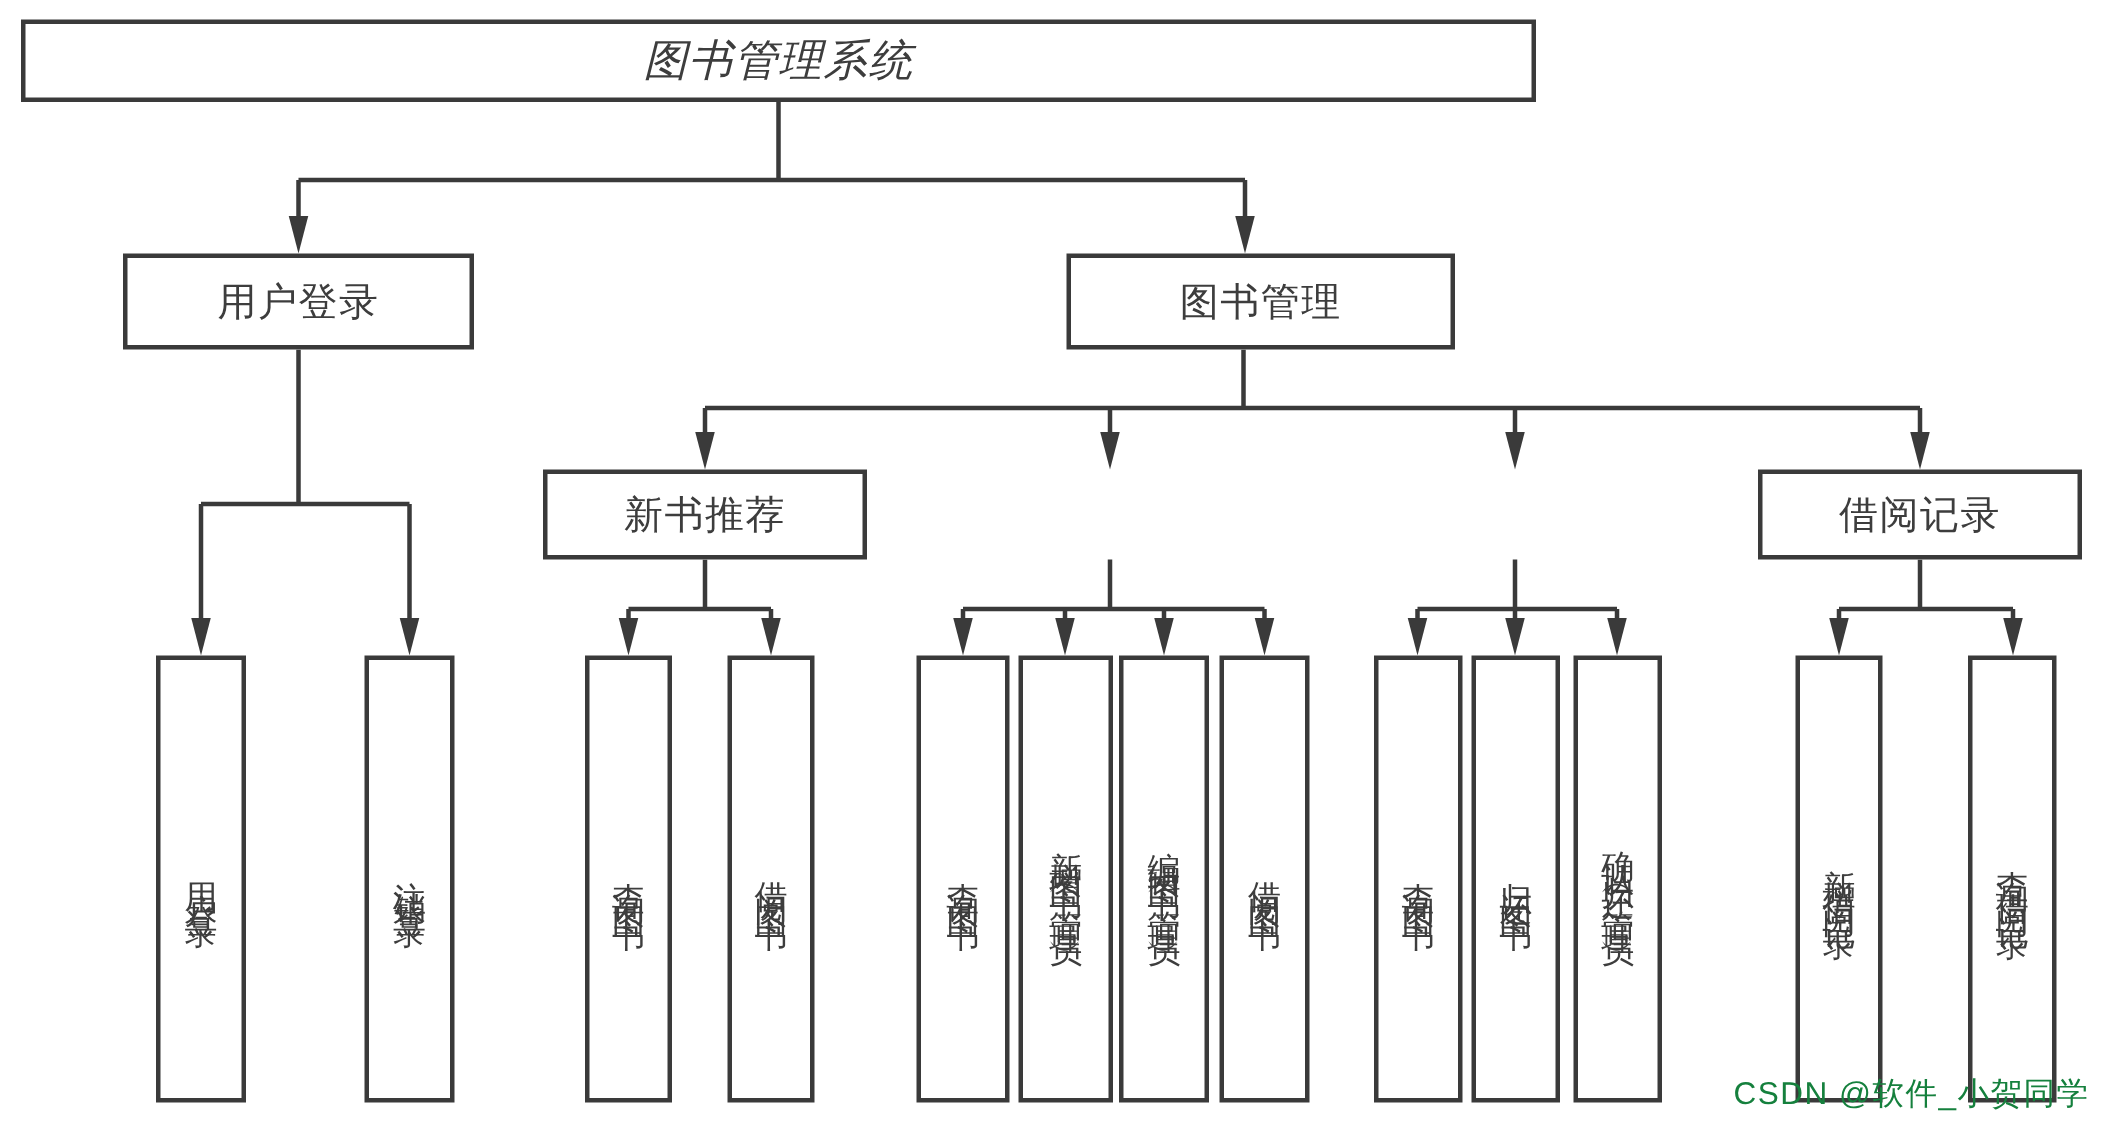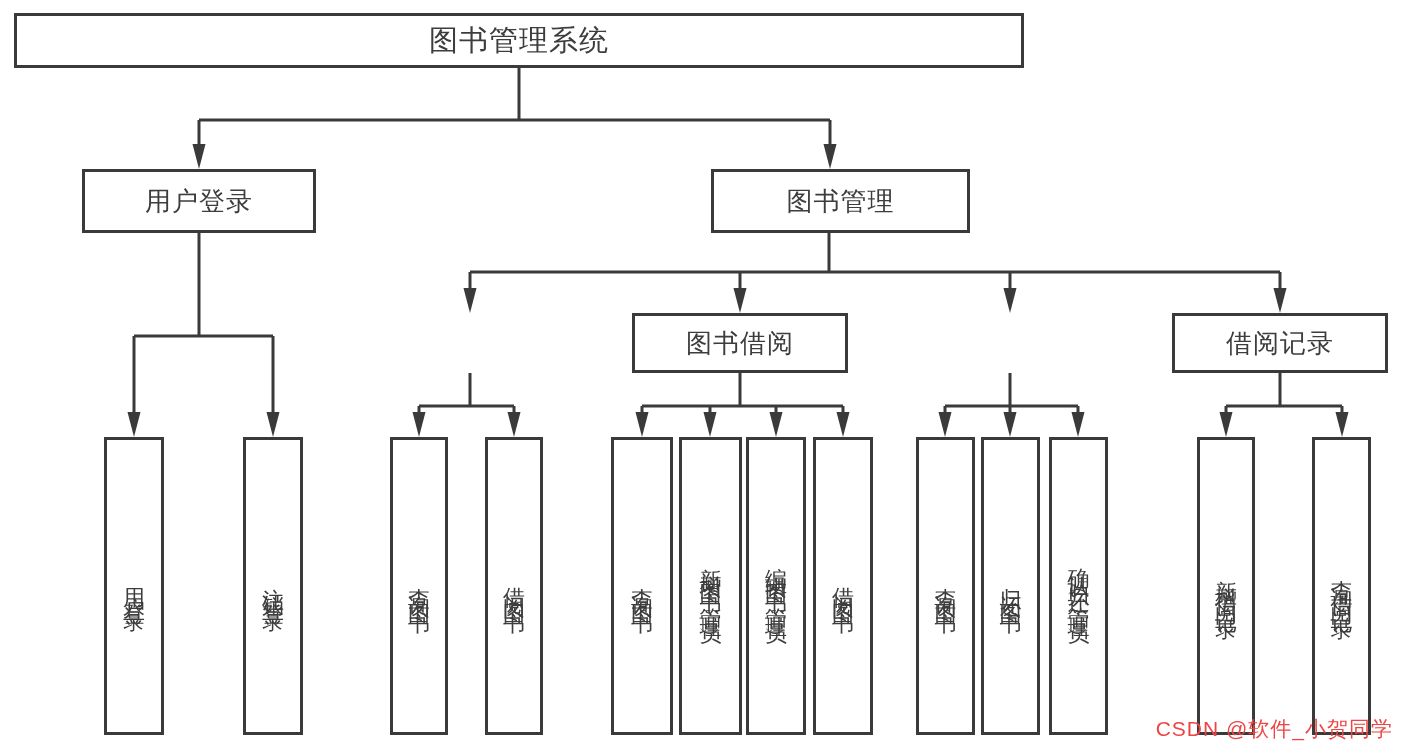--- a/index.html
+++ b/index.html
@@ -22,36 +22,36 @@
     box-sizing: border-box;
     background: #ffffff;
     border: 3px solid #3a3a3a;
     display: flex;
     align-items: center;
     justify-content: center;
     text-align: center;
     letter-spacing: 1px;
     white-space: nowrap;
   }
-  .root  { font-size: 29px; }
+  .root  { font-size: 29px; font-style: italic; }
   .lvl2  { font-size: 26px; }
   .lvl3  { font-size: 26px; }
   .leaf  { font-size: 22px; }
   .leaf .vtext {
     writing-mode: vertical-rl;
     text-orientation: mixed;
     letter-spacing: 8px;
     line-height: 1;
   }
   #watermark {
     position: absolute;
     right: 12px;
     bottom: 4px;
     font-size: 21px;
-    color: #ef4444;
+    color: #15803d;
     letter-spacing: 1px;
     white-space: nowrap;
     margin-top: 15px;
   }
 </style>
 </head>
 <body>
 
 <div id="canvas">
 
@@ -96,21 +96,21 @@
       <use href="#arrowhead" x="1226" y="437"></use>
       <use href="#arrowhead" x="1342" y="437"></use>
     </g>
   </svg>
 
   <div class="box root" style="left:14px; top:13px; width:1010px; height:55px;">图书管理系统</div>
 
   <div class="box lvl2" style="left:82px; top:169px; width:234px; height:64px;">用户登录</div>
   <div class="box lvl2" style="left:711px; top:169px; width:259px; height:64px;">图书管理</div>
 
-  <div class="box lvl3" style="left:632px; top:313px; width:216px; height:60px;">图书借阅</div>
+  <div class="box lvl3" style="left:362px; top:313px; width:216px; height:60px;">新书推荐</div>
   <div class="box lvl3" style="left:1172px; top:313px; width:216px; height:60px;">借阅记录</div>
 
   <div class="box leaf" style="left:104px; top:437px; width:60px; height:298px;">
     <span class="vtext">用户登录</span>
   </div>
   <div class="box leaf" style="left:243px; top:437px; width:60px; height:298px;">
     <span class="vtext">注销登录</span>
   </div>
 
   <div class="box leaf" style="left:390px; top:437px; width:58px; height:298px;">

